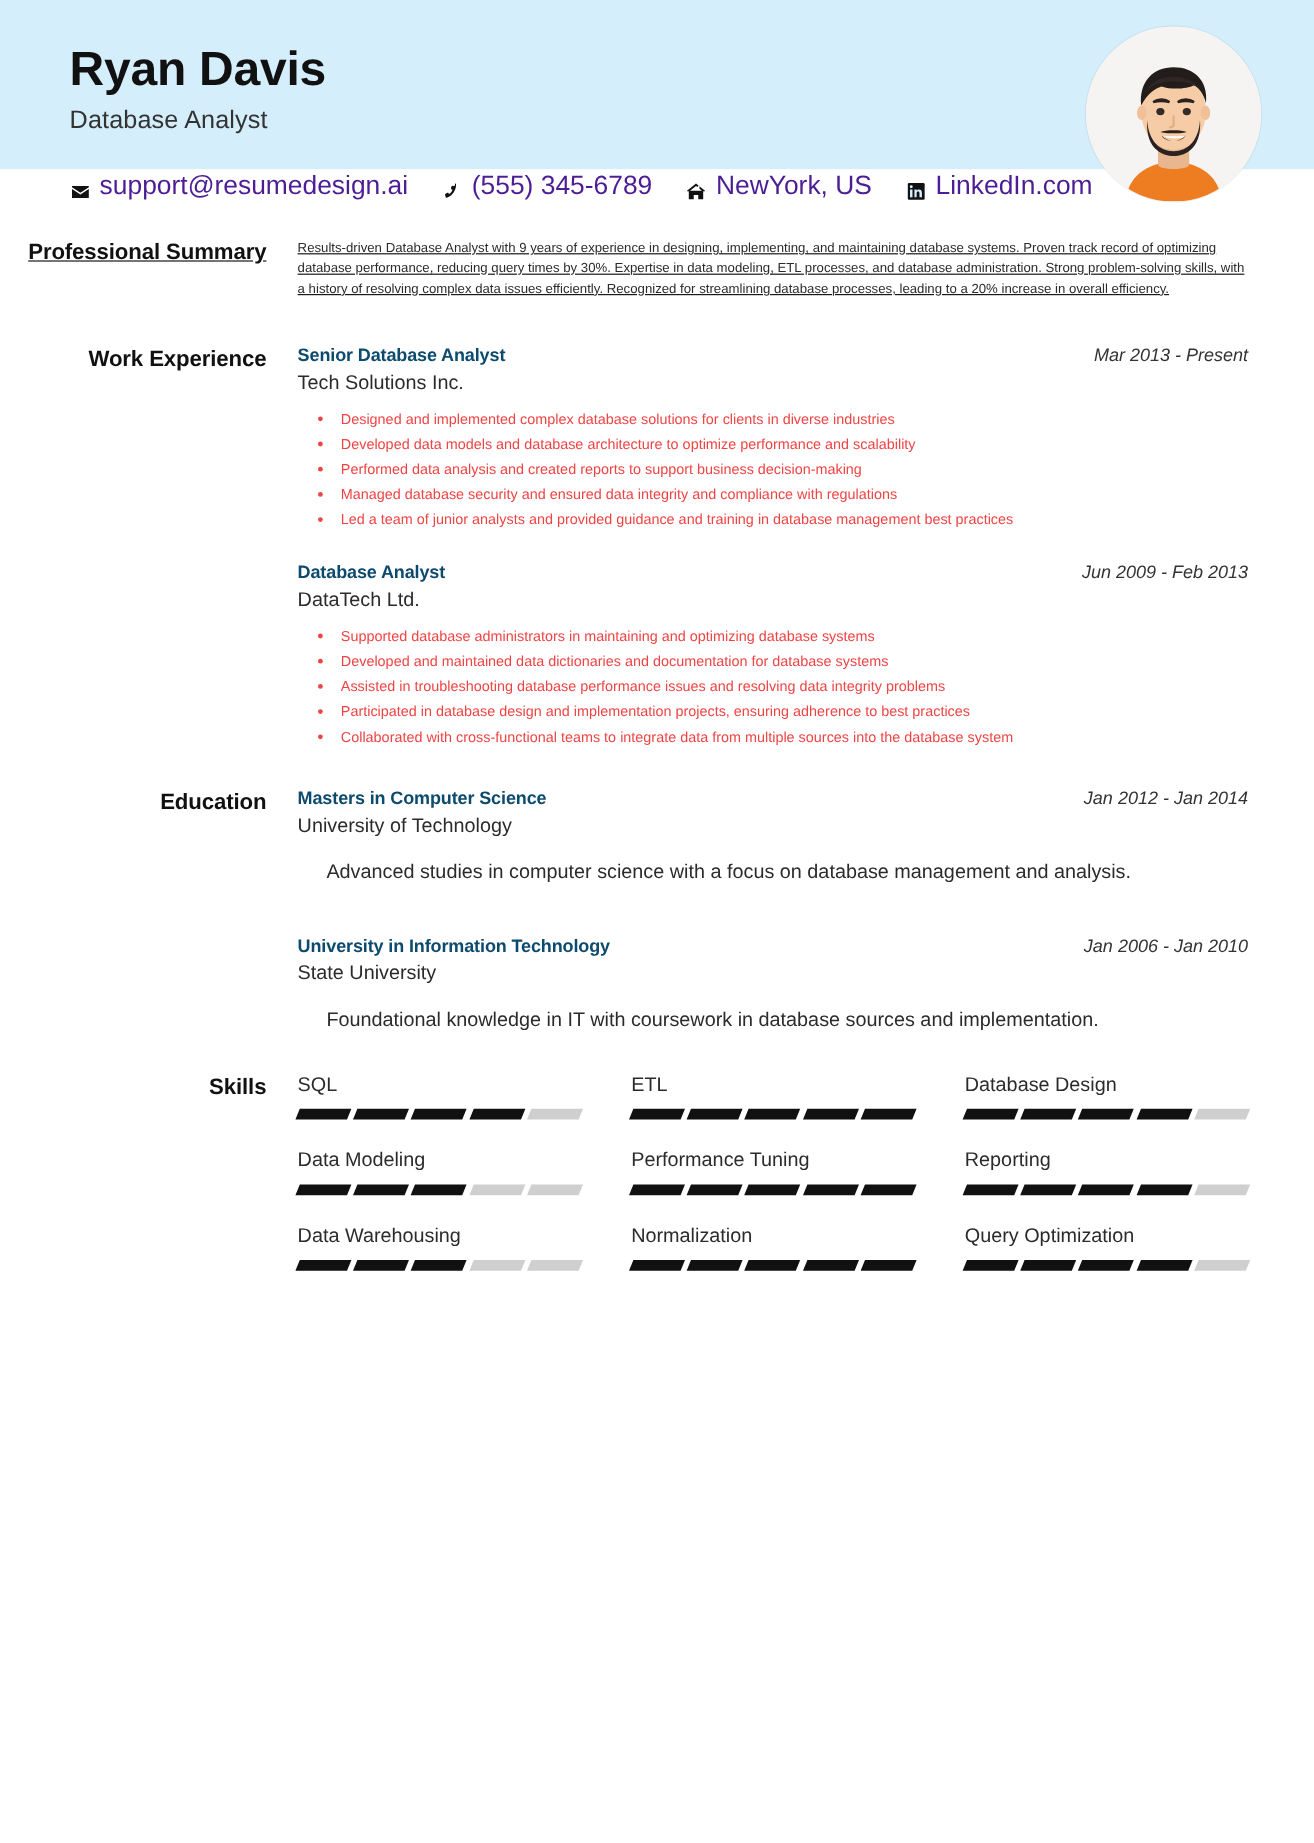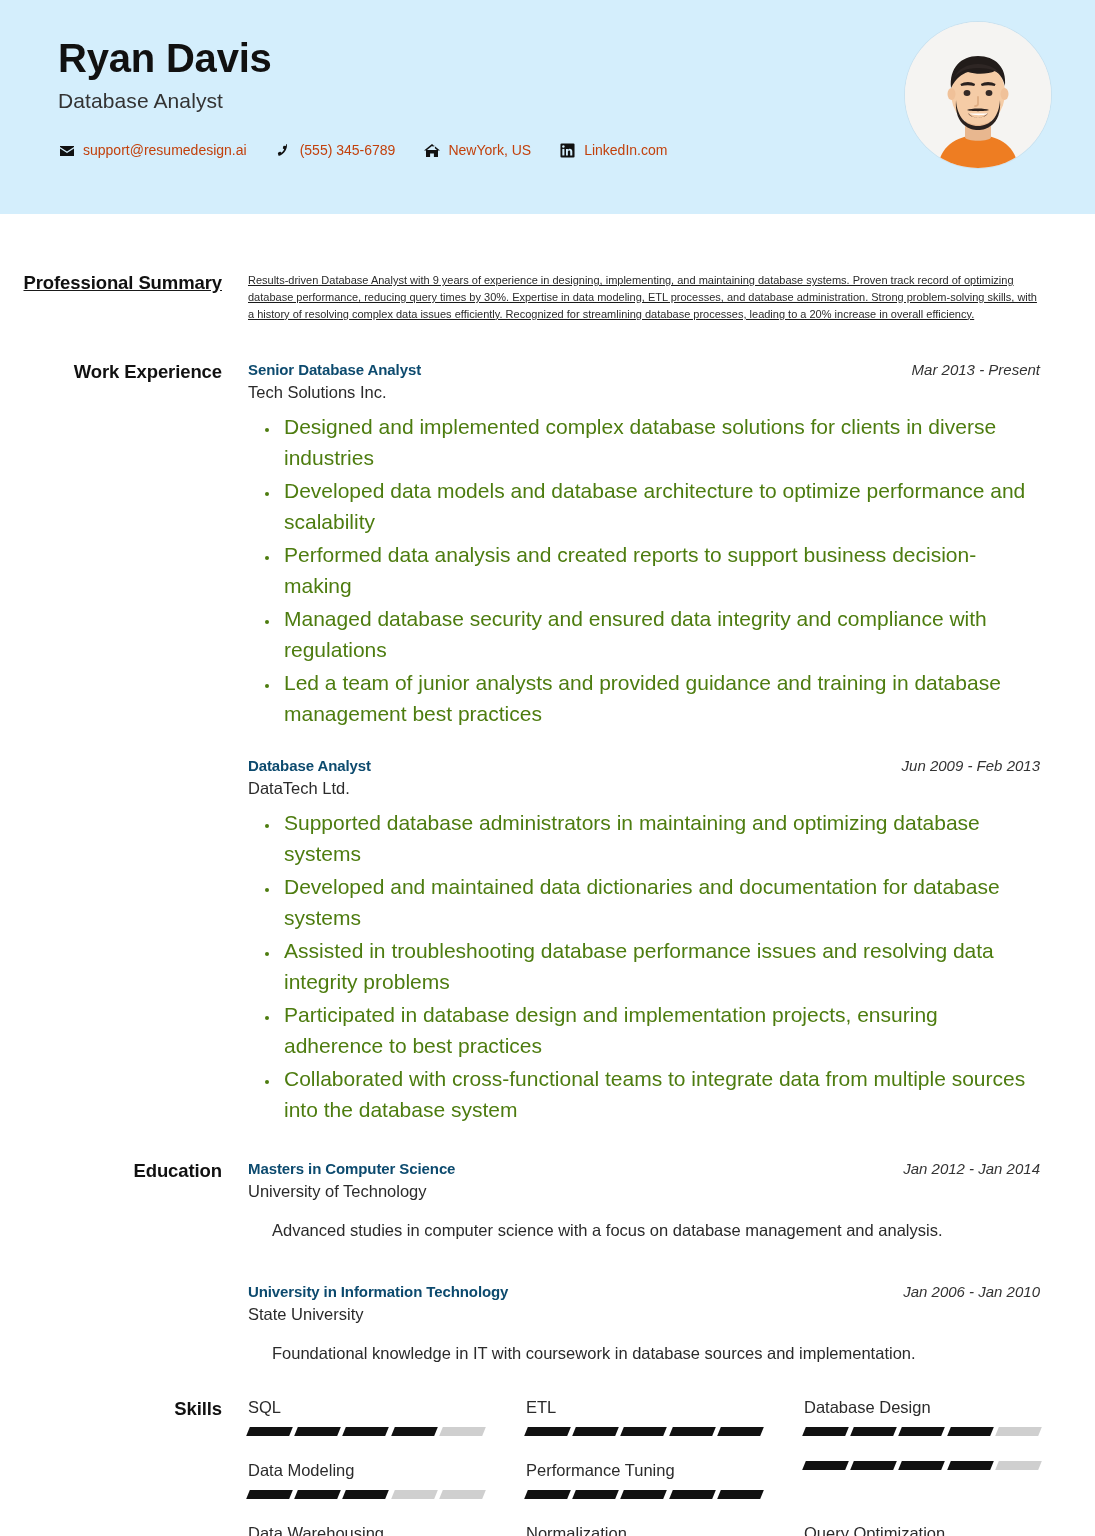--- a/index.html
+++ b/index.html
@@ -7,21 +7,21 @@
     width:1095px;
     background:#ffffff;
     font-family:"Liberation Sans", sans-serif;
     color:#1a1a1a;
   }
   body { width:1095px; min-height:1536px; position:relative; }
 
   
   .header {
     background:#d4eefc;
-    height:214px;
+    height:141px;
     position:relative;
     padding:38px 0 0 58px;
   }
   .name {
     font-size:40px;
     font-weight:bold;
     letter-spacing:-0.2px;
     line-height:1.0;
     color:#111;
   }
@@ -33,24 +33,24 @@
     letter-spacing:0.1px;
   }
   .contact-row {
     margin-top:29px;
     display:flex;
     align-items:center;
     gap:28px;
   }
   .contact-item {
     display:flex;
-    align-items:flex-start;
+    align-items:flex-end;
     gap:8px;
-    font-size:14px;
-    color:#c2410c;
+    font-size:22px;
+    color:#4c1d95;
     white-space:nowrap;
   }
   .contact-item .ico {
     display:inline-flex;
     align-items:center;
     justify-content:center;
     width:17px; height:17px;
     color:#111;
     flex:0 0 auto;
   }
@@ -132,23 +132,23 @@
     margin-top:17px;
     line-height:1.5;
     margin-left:24px;
   }
   ul.bullets {
     margin-top:9px;
     padding-left:32px;
     list-style:disc;
   }
   ul.bullets li {
-    font-size:21px;
+    font-size:12px;
     line-height:1.5;
-    color:#4d7c0f;
+    color:#ef4444;
     margin-bottom:1px;
     padding-left:4px;
   }
   ul.bullets li::marker { font-size:14px; }
 
   
   .skills-grid {
     display:grid;
     grid-template-columns:1fr 1fr 1fr;
     column-gap:42px;
@@ -373,20 +373,21 @@
             <div class="skill-name">Performance Tuning</div>
             <div class="skill-bar">
               <span class="seg on"></span>
               <span class="seg on"></span>
               <span class="seg on"></span>
               <span class="seg on"></span>
               <span class="seg on"></span>
             </div>
           </div>
           <div class="skill">
+            <div class="skill-name">Reporting</div>
             <div class="skill-bar">
               <span class="seg on"></span>
               <span class="seg on"></span>
               <span class="seg on"></span>
               <span class="seg on"></span>
               <span class="seg"></span>
             </div>
           </div>
           <div class="skill">
             <div class="skill-name">Data Warehousing</div>

